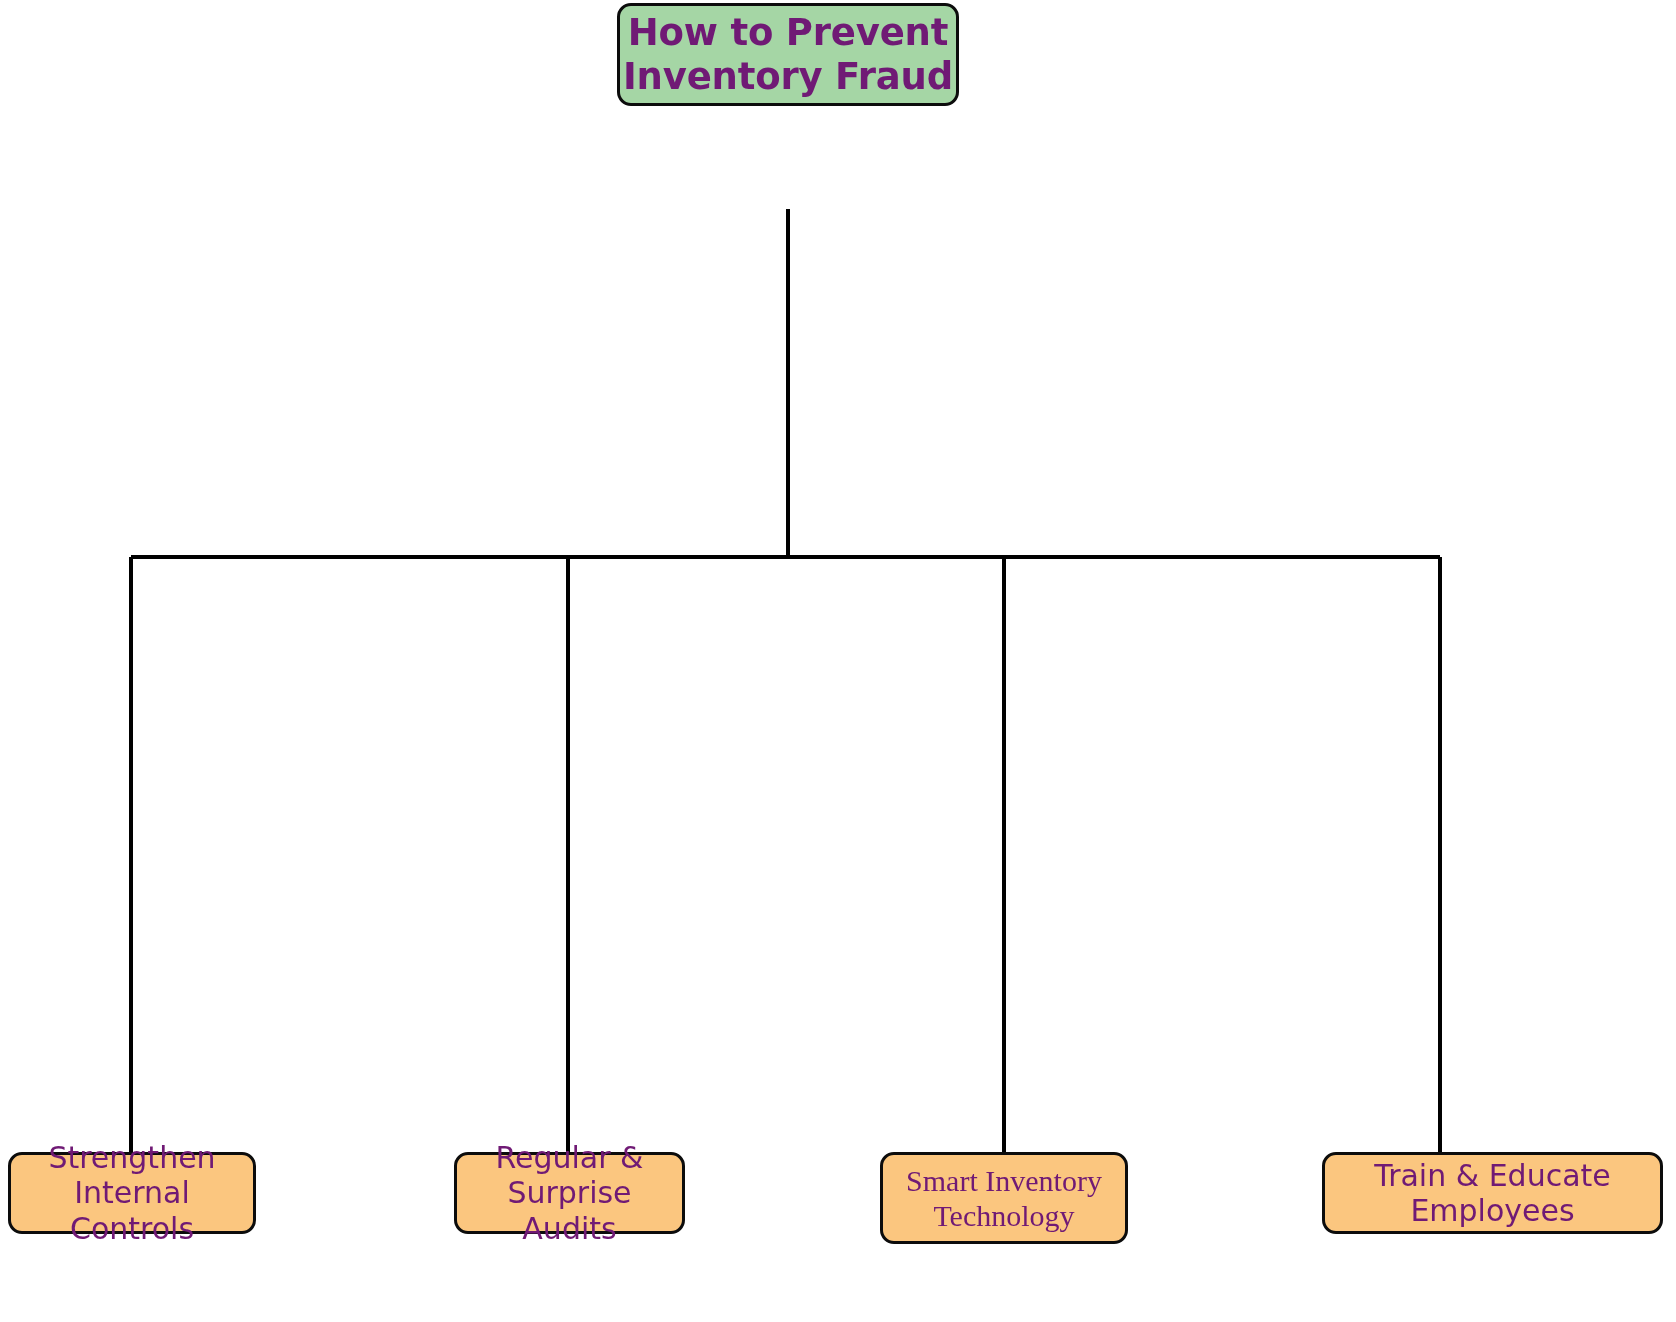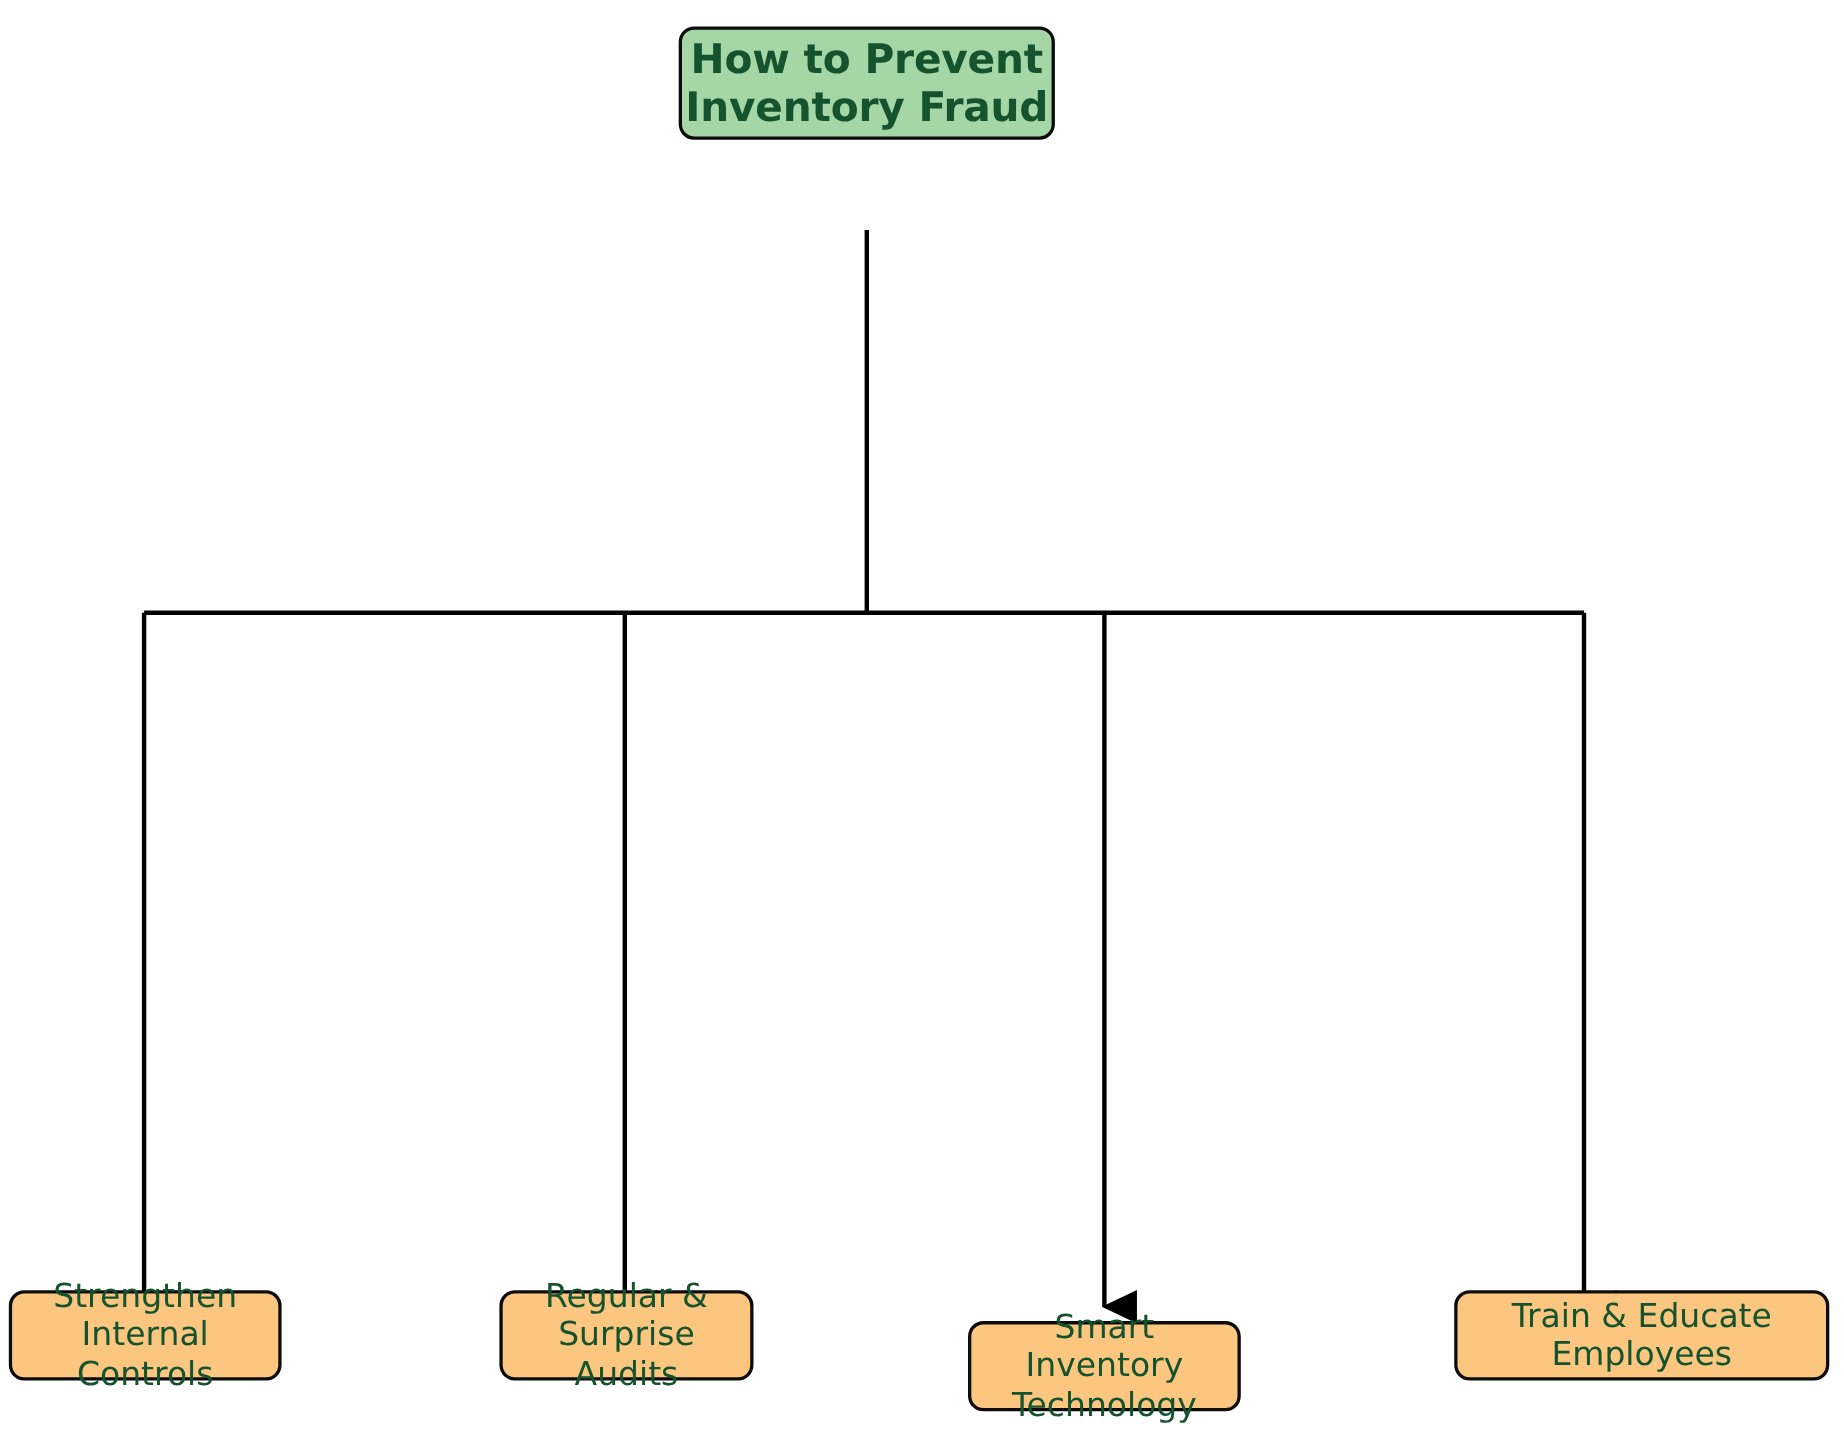--- a/index.html
+++ b/index.html
@@ -27,24 +27,23 @@
   }
   .node {
     position: absolute;
     box-sizing: border-box;
     display: flex;
     align-items: center;
     justify-content: center;
     text-align: center;
     border: 3px solid #0c0c0c;
     border-radius: 14px;
-    color: #14532d;
+    color: #701a75;
     line-height: 1.18;
     white-space: pre-line;
-    margin-top: 21px;
   }
   .node-root {
     background: #a5d6a5;
     font-weight: bold;
     font-size: 37px;
     letter-spacing: -0.2px;
   }
   .node-leaf {
     background: #fbc островы;
   }
@@ -78,19 +77,19 @@
 
   <div class="node node-root" style="left:617px; top:3px; width:342px; height:103px;">How to Prevent
 Inventory Fraud</div>
 
   <div class="node node-leaf" style="left:8px; top:1152px; width:248px; height:82px;text-align:center;">Strengthen
 Internal Controls</div>
 
   <div class="node node-leaf" style="left:454px; top:1152px; width:231px; height:82px;">Regular &amp;
 Surprise Audits</div>
 
-  <div class="node node-leaf" style="left:880px; top:1180px; width:248px; height:82px;">Smart Inventory
+  <div class="node node-leaf" style="left:880px; top:1152px; width:248px; height:92px;font-family:Liberation Serif, serif;">Smart Inventory
 Technology</div>
 
   <div class="node node-leaf" style="left:1322px; top:1152px; width:341px; height:82px;">Train &amp; Educate
 Employees</div>
 
 </div>
 
 </body></html>

